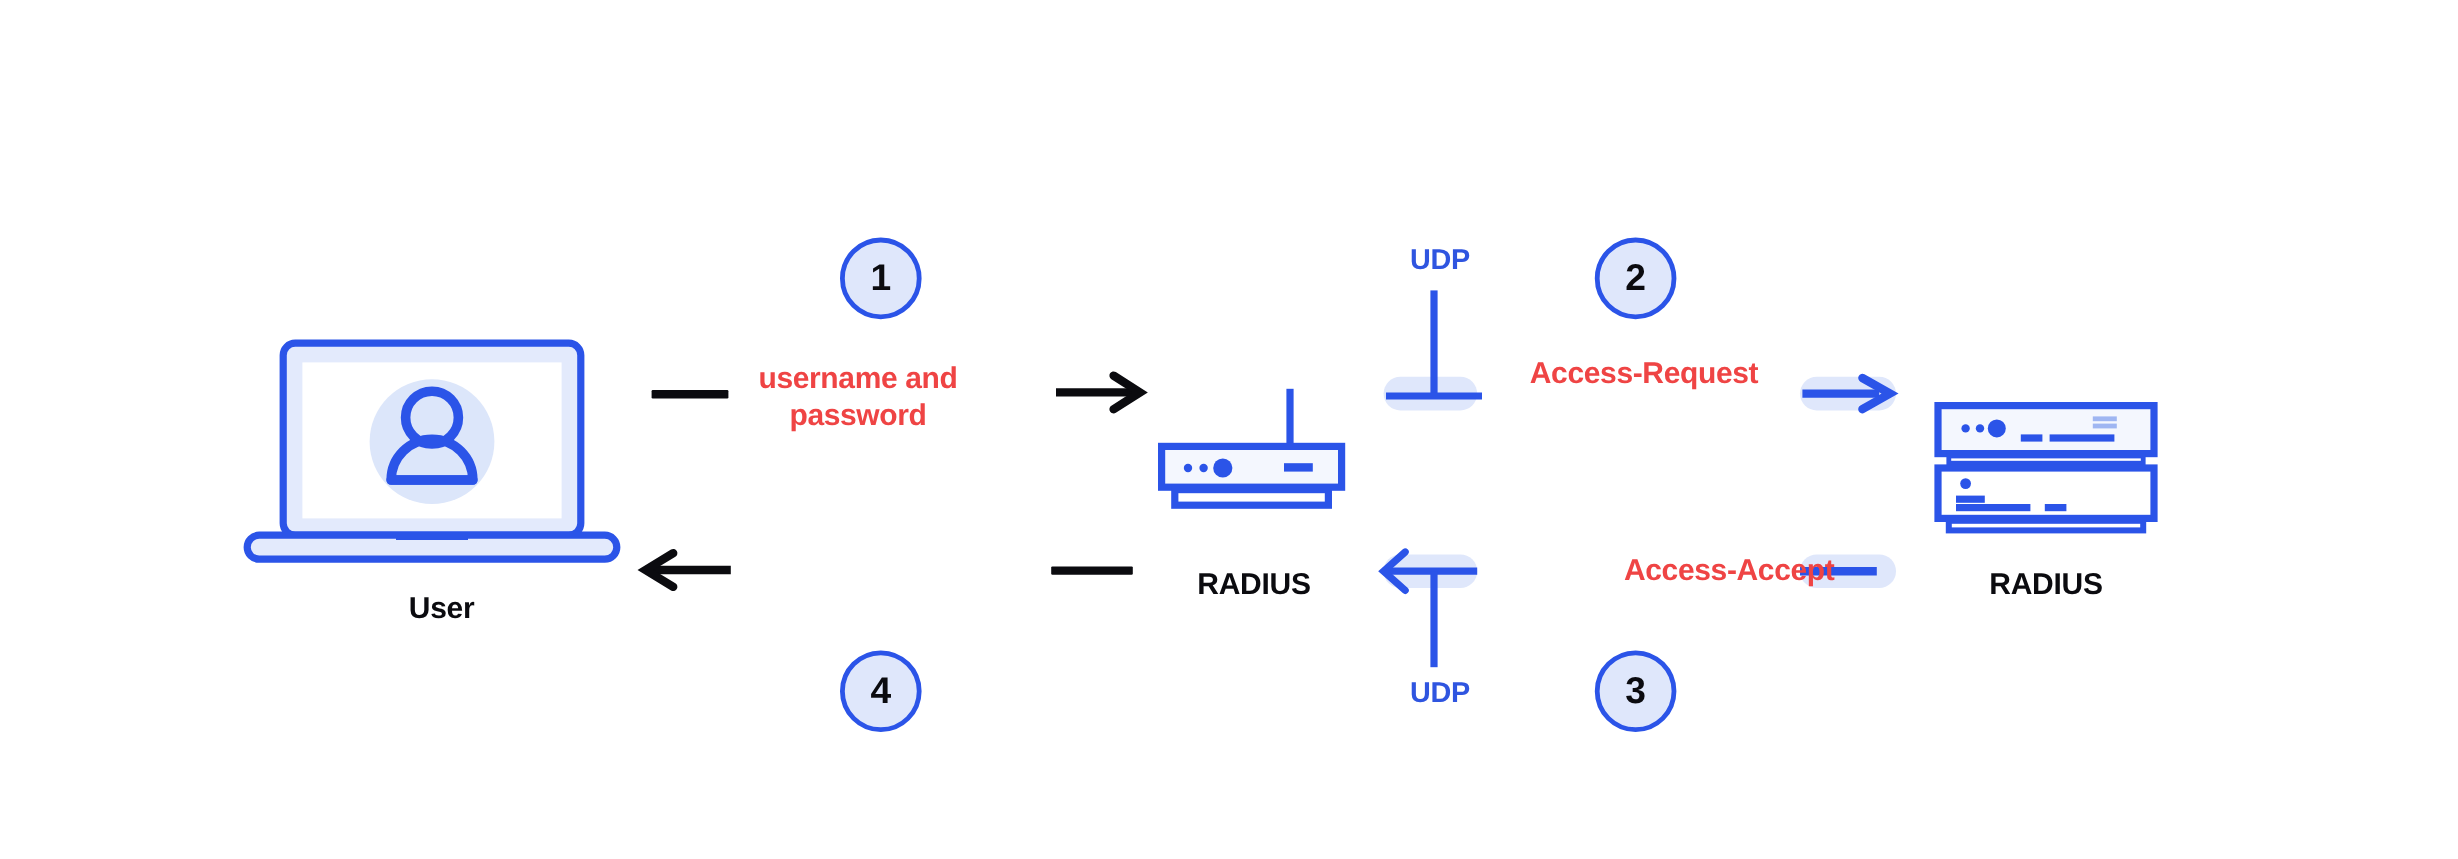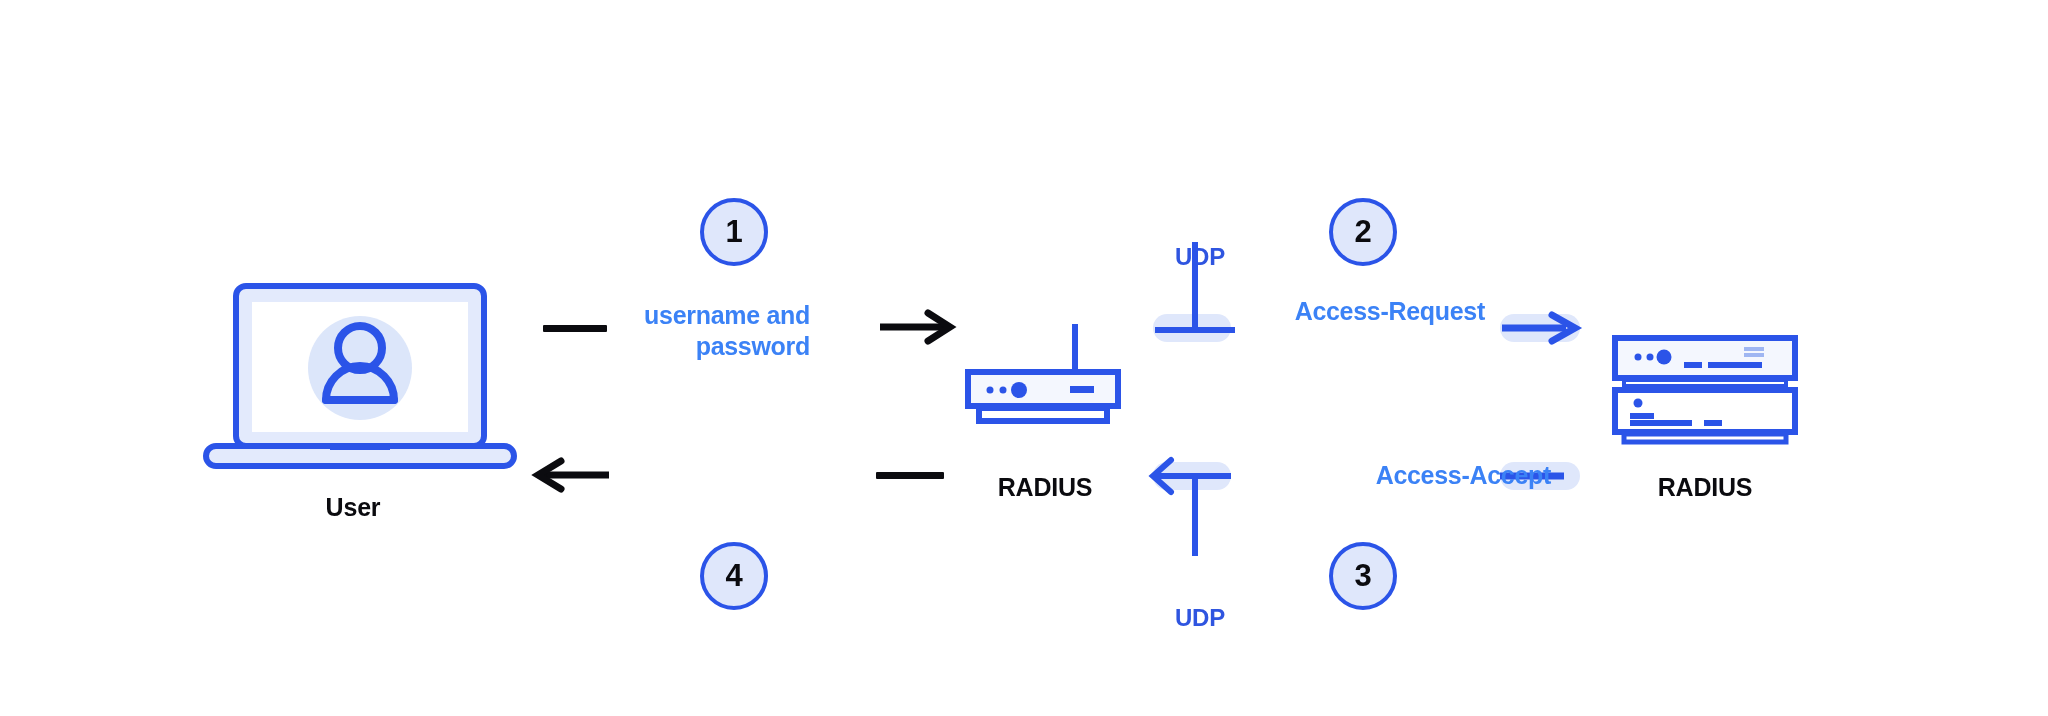--- a/index.html
+++ b/index.html
@@ -26,36 +26,35 @@
     position: absolute;
     text-align: center;
     font-weight: bold;
     font-size: 25px;
     line-height: 1.22;
     color: #0b0b0f;
     letter-spacing: -0.2px;
   }
   .flow-label {
     position: absolute;
-    text-align: right;
+    text-align: center;
     font-weight: bold;
     font-size: 25px;
     line-height: 1.22;
-    color: #3b82f6;
+    color: #ef4444;
     letter-spacing: -0.3px;
   }
   .proto-label {
     position: absolute;
     text-align: center;
     font-weight: bold;
     font-size: 24px;
     line-height: 1;
     color: #2f55e0;
     letter-spacing: -0.2px;
-    margin-top: 40px;
   }
 
   
   .step-circle {
     position: absolute;
     width: 68px;
     height: 68px;
     border-radius: 50%;
     background: #dfe7fb;
     border: 4px solid #2b54e8;
@@ -101,21 +100,21 @@
       <circle cx="160" cy="68" r="22" fill="none" stroke="#2b54e8" stroke-width="8"></circle>
 
       <path d="M 126 120 A 34 34 0 0 1 194 120 Z" fill="none" stroke="#2b54e8" stroke-width="8" stroke-linejoin="round"></path>
       <path d="M 126 120 L 194 120" stroke="#2b54e8" stroke-width="8" stroke-linecap="round"></path>
 
       <rect x="6" y="166" width="308" height="20" rx="10" ry="10" fill="#e3eafc" stroke="#2b54e8" stroke-width="6"></rect>
 
       <rect x="130" y="164" width="60" height="6" fill="#2b54e8"></rect>
     </svg>
   </div>
-  <div class="node-label" style="left:213px; top:492px; width:280px;">
+  <div class="node-label" style="left:228px; top:492px; width:280px;">
     <span>User</span>
   </div>
 
   <div class="line-black" style="left:543px; top:325px; width:64px;"></div>
 
   <div class="flow-label" style="left:620px; top:300px; width:190px;">
     <div>username and</div>
     <div>password</div>
   </div>
 

